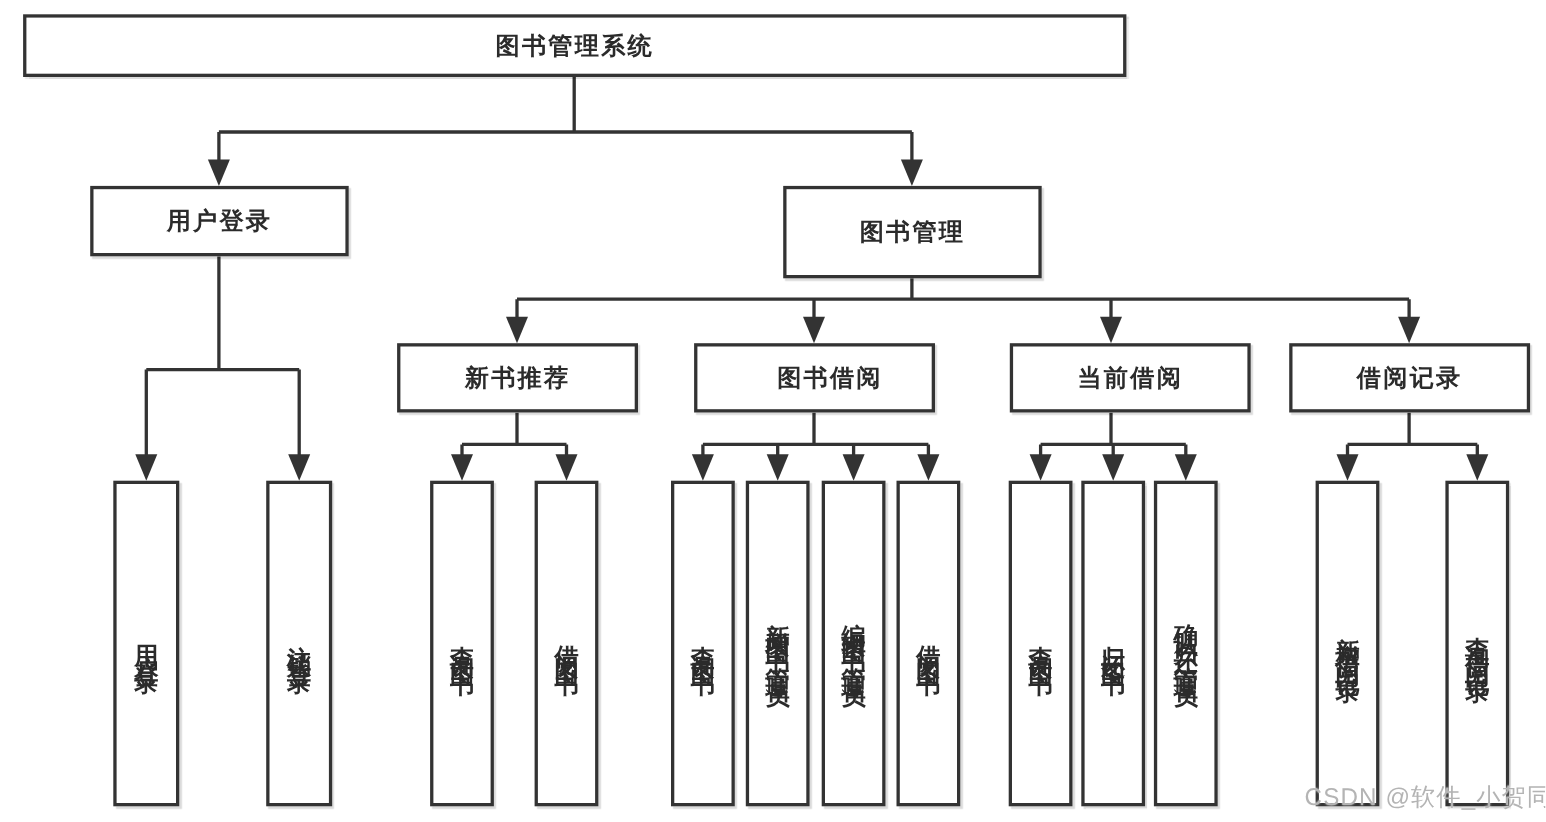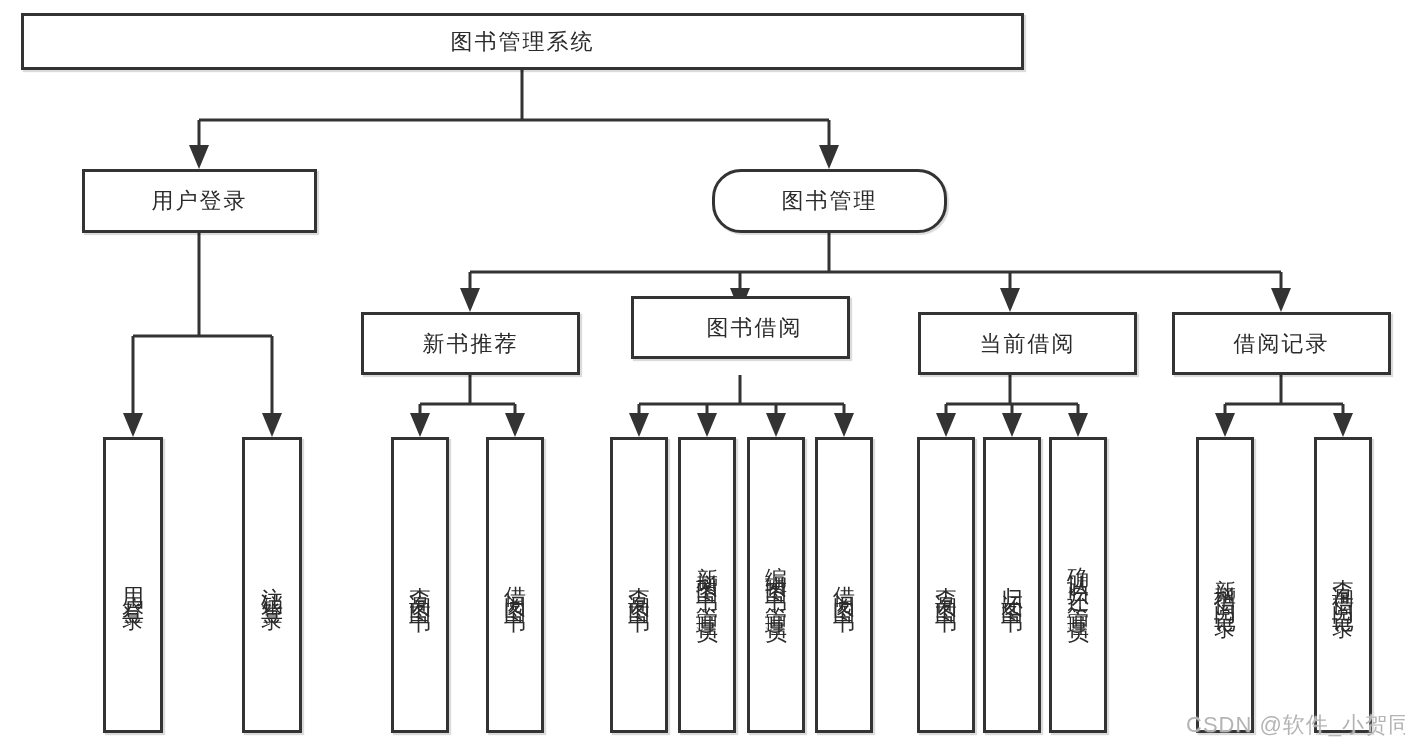--- a/index.html
+++ b/index.html
@@ -25,20 +25,21 @@
   }
   .node {
     position: absolute;
     box-sizing: border-box;
     background: #ffffff;
     border: 3px solid #333333;
     display: flex;
     align-items: center;
     justify-content: center;
     box-shadow: 2px 2px 1px rgba(0,0,0,0.14);
+    font-weight: bold;
   }
   .h-node {
     font-size: 22px;
     letter-spacing: 2px;
     white-space: nowrap;
   }
   .leaf .vtext {
     writing-mode: vertical-rl;
     text-orientation: mixed;
     font-size: 22px;
@@ -108,24 +109,24 @@
     <g stroke="#333333" stroke-width="3" fill="none">
       <path d="M1281 375 V404 M1225 404 H1343 M1225 404 V418 M1343 404 V418"></path>
       <polygon fill="#333333" stroke="none" points="1215,413 1235,413 1225,437"></polygon>
       <polygon fill="#333333" stroke="none" points="1333,413 1353,413 1343,437"></polygon>
     </g>
   </svg>
 
   <div class="node h-node" style="left:21px; top:13px; width:1003px; height:57px;">图书管理系统</div>
 
   <div class="node h-node" style="left:82px; top:169px; width:235px; height:64px;">用户登录</div>
-  <div class="node h-node" style="left:712px; top:169px; width:235px; height:64px;border-radius:29px;">图书管理</div>
+  <div class="node h-node" style="left:712px; top:169px; width:235px; height:84px;">图书管理</div>
 
   <div class="node h-node" style="left:361px; top:312px; width:219px; height:63px;">新书推荐</div>
-  <div class="node h-node" style="left:631px; top:296px; width:219px; height:63px;padding-left:28px;">图书借阅</div>
+  <div class="node h-node" style="left:631px; top:312px; width:219px; height:63px;padding-left:28px;">图书借阅</div>
   <div class="node h-node" style="left:918px; top:312px; width:219px; height:63px;">当前借阅</div>
   <div class="node h-node" style="left:1172px; top:312px; width:219px; height:63px;">借阅记录</div>
 
   <div class="node leaf" style="left:103px; top:437px; width:60px; height:296px;">
     <span class="vtext">用户登录</span>
   </div>
   <div class="node leaf" style="left:242px; top:437px; width:60px; height:296px;">
     <span class="vtext">注销登录</span>
   </div>
 

